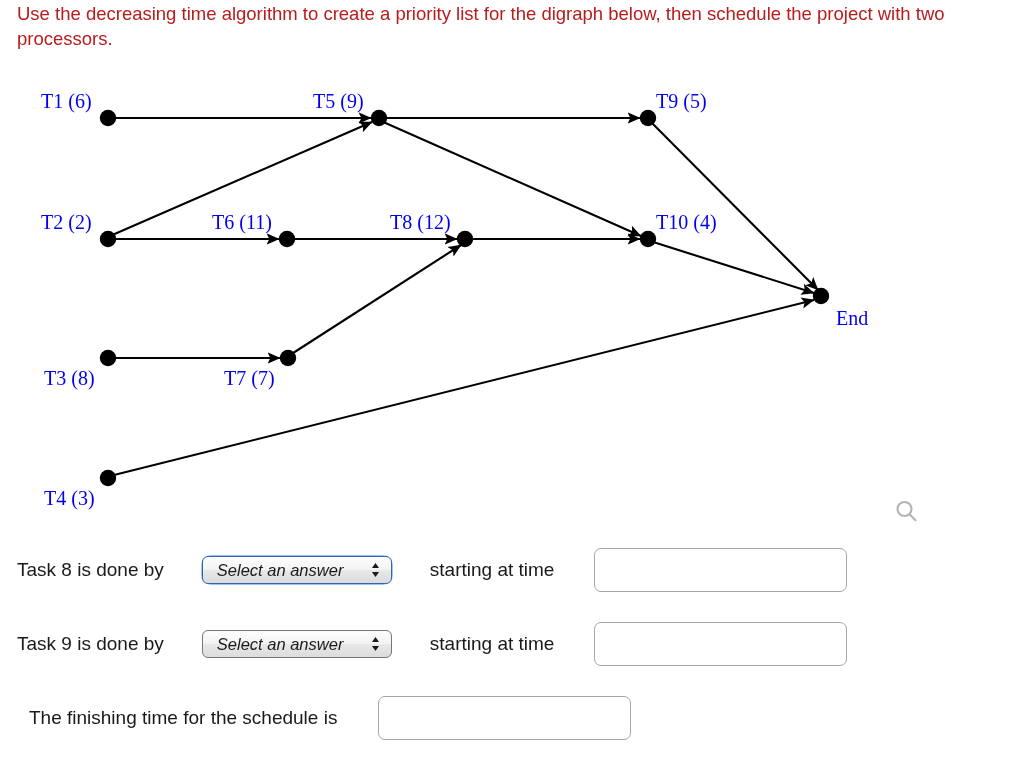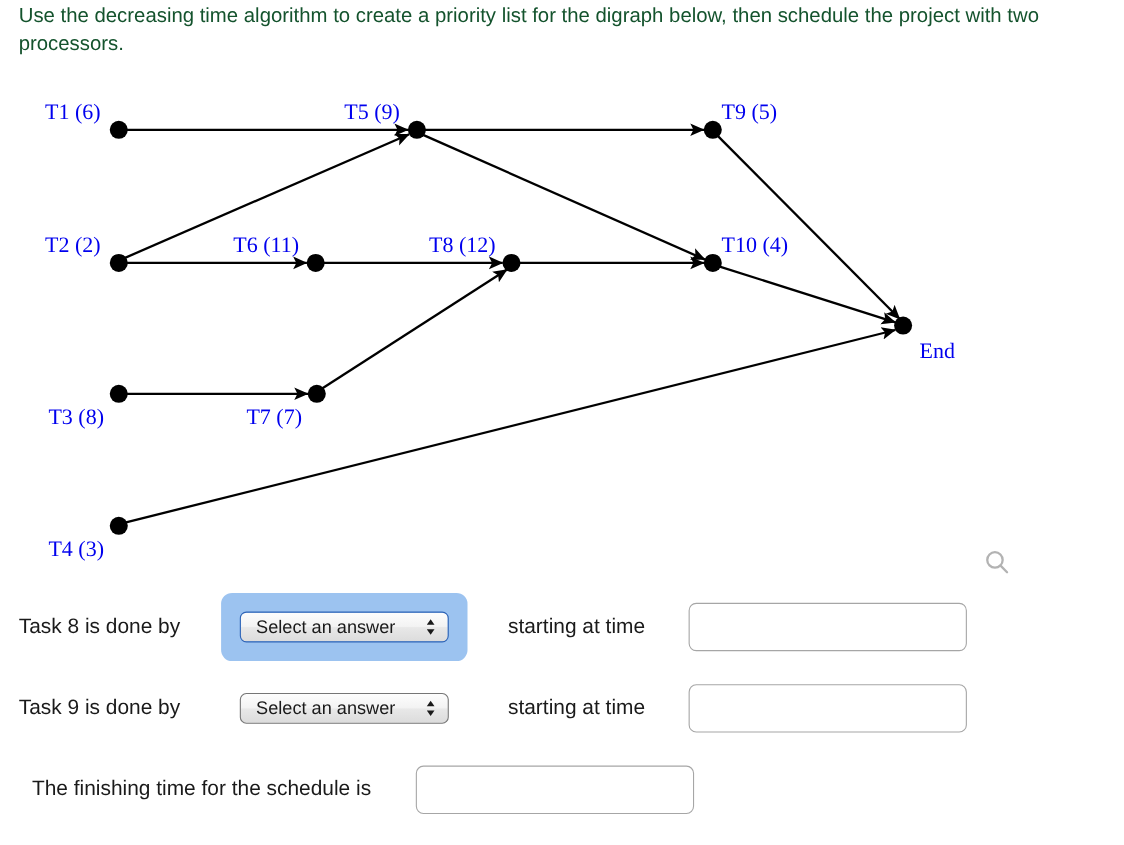--- a/index.html
+++ b/index.html
@@ -17,21 +17,21 @@
   }
 
   
   #prompt {
     position: absolute;
     left: 17px;
     top: 2px;
     width: 990px;
     font-size: 18.5px;
     line-height: 1.34;
-    color: #14532d;
+    color: #b91c1c;
     font-family: "Liberation Sans", sans-serif;
   }
 
   
   #digraph {
     position: absolute;
     left: 0;
     top: 60px;
     width: 1022px;
     height: 470px;
@@ -79,22 +79,23 @@
     font-family: "Liberation Sans", sans-serif;
   }
   .row-text.lead { margin-right: 6px; }
   .row-text.mid  { margin-left: 6px; margin-right: 8px; }
   .row-text.finish-lead { margin-right: 9px; }
 
   
   .select-wrap {
     position: relative;
     display: inline-block;
-    padding: 16px;
+    padding: 0;
     border-radius: 9px;
+    font-style: italic;
   }
   .select-wrap.focused {
     background: #9cc3f0;
     box-shadow: 0 0 0 1px #9cc3f0;
   }
   .mac-select {
     position: relative;
     display: inline-flex;
     align-items: center;
     height: 28px;

